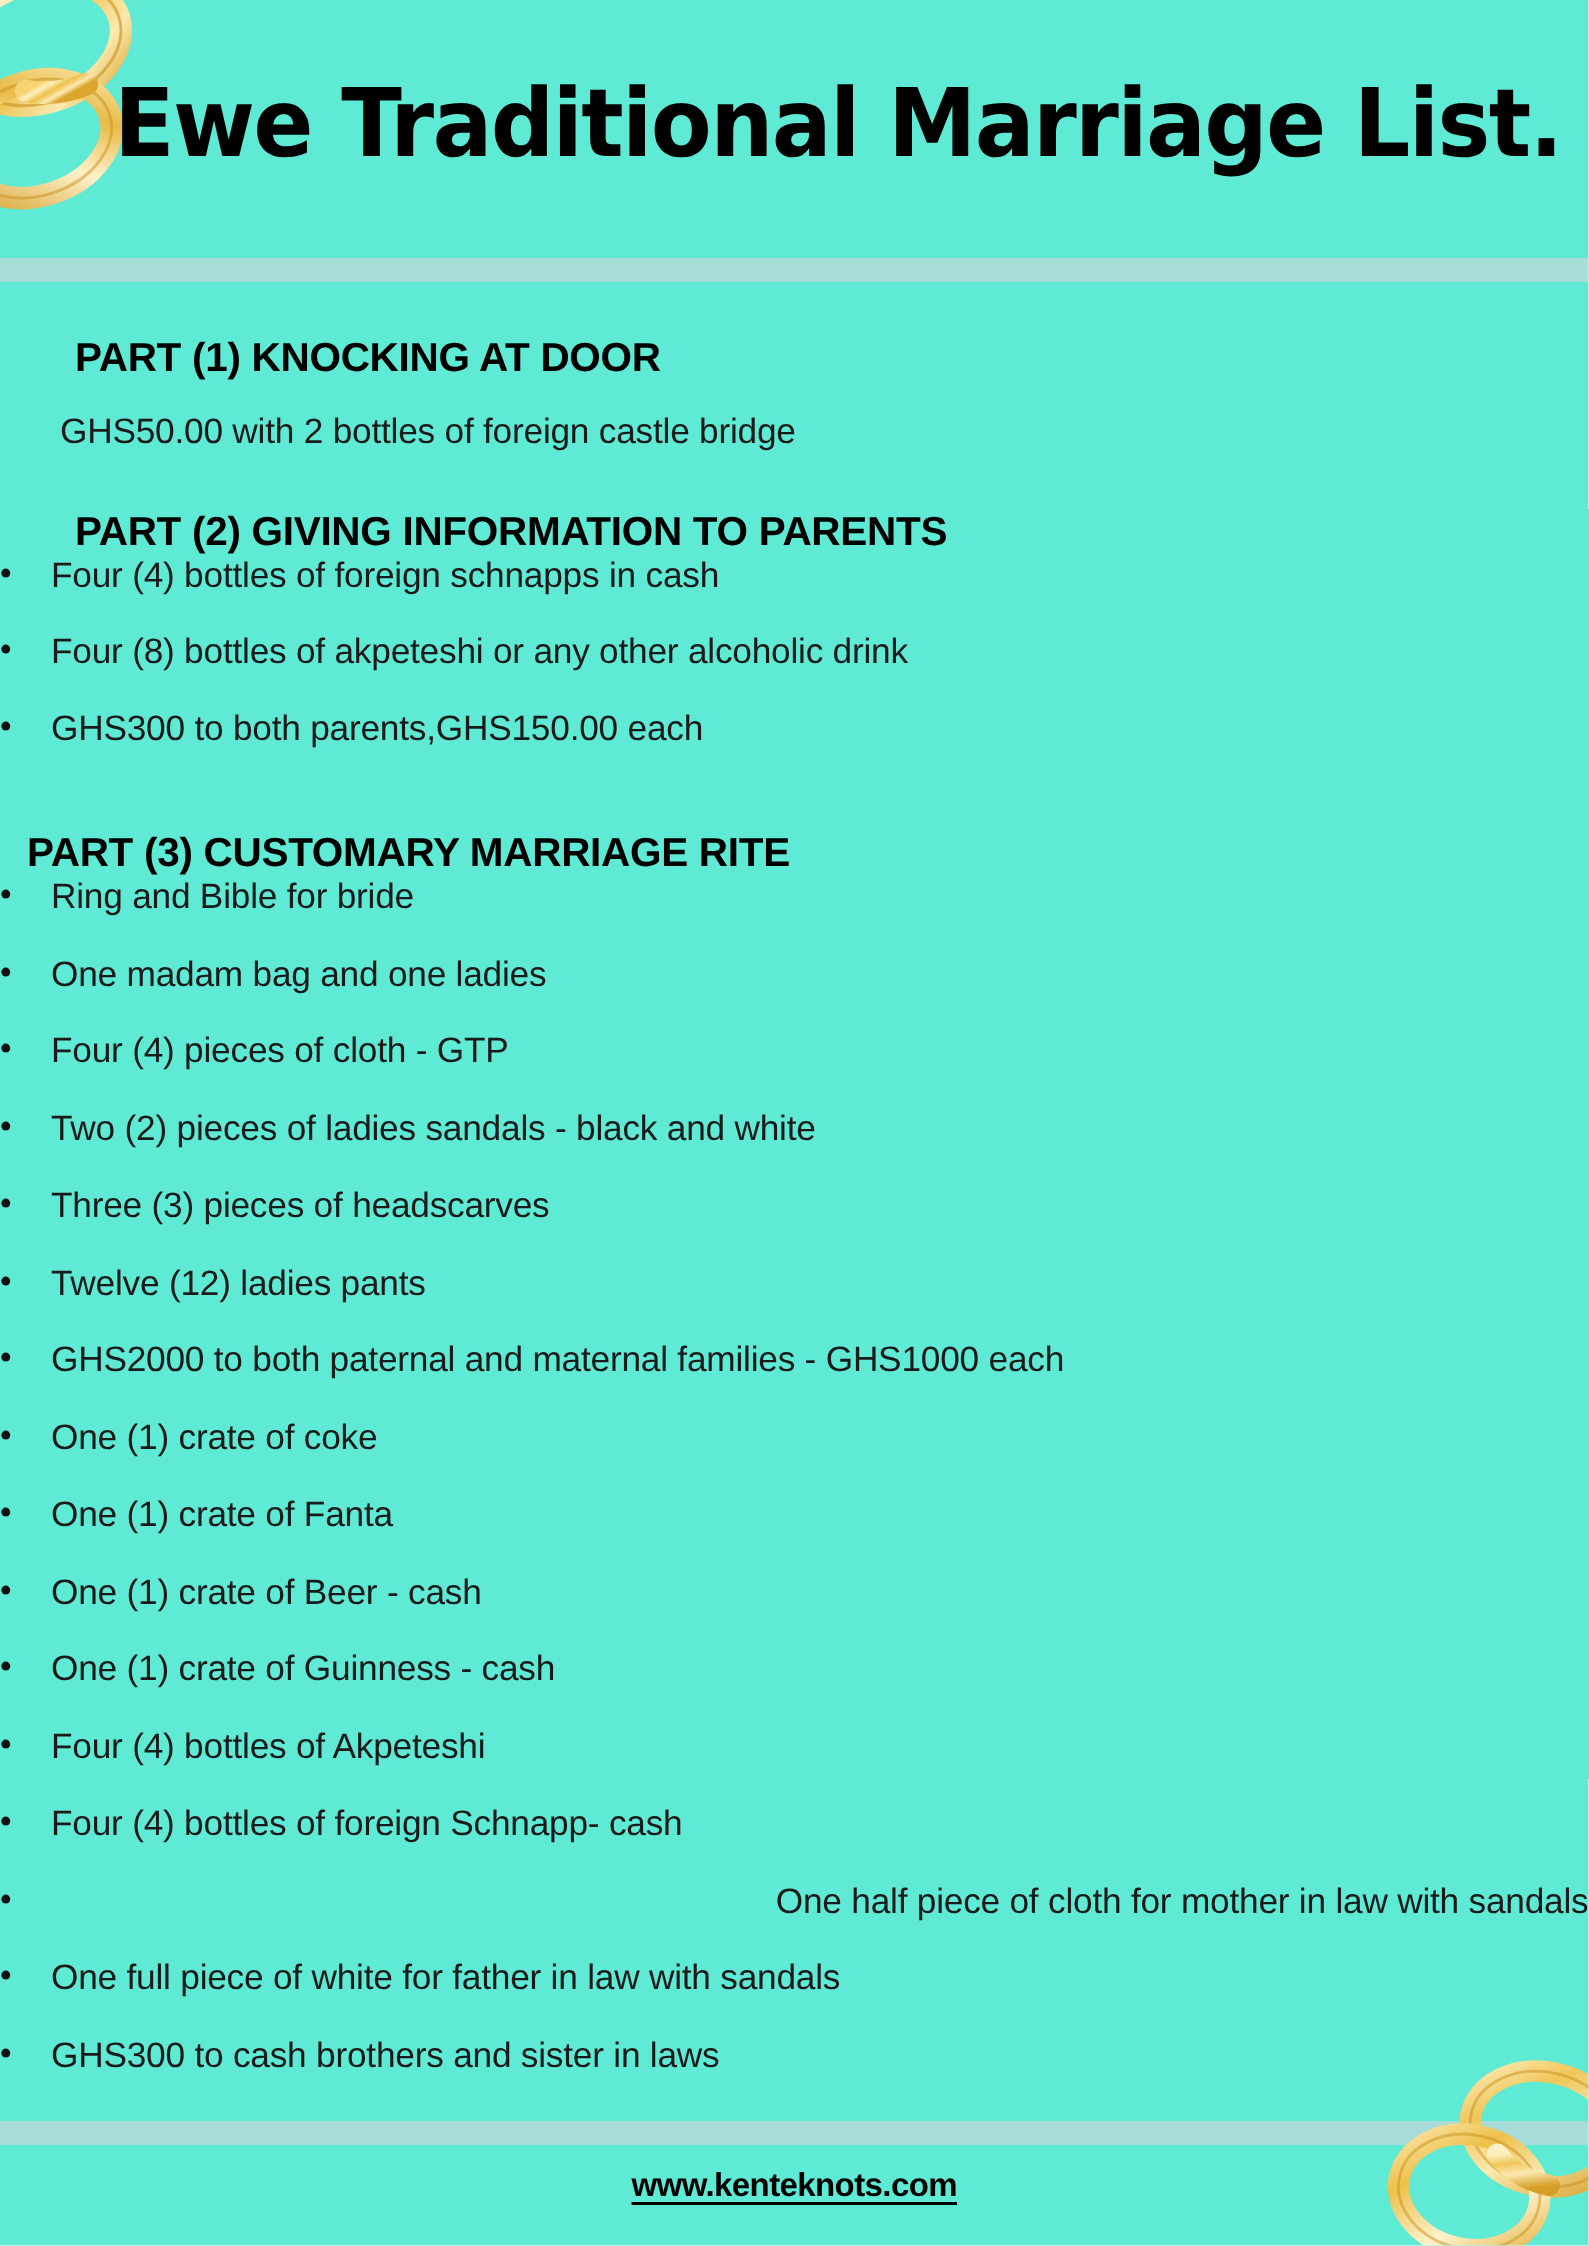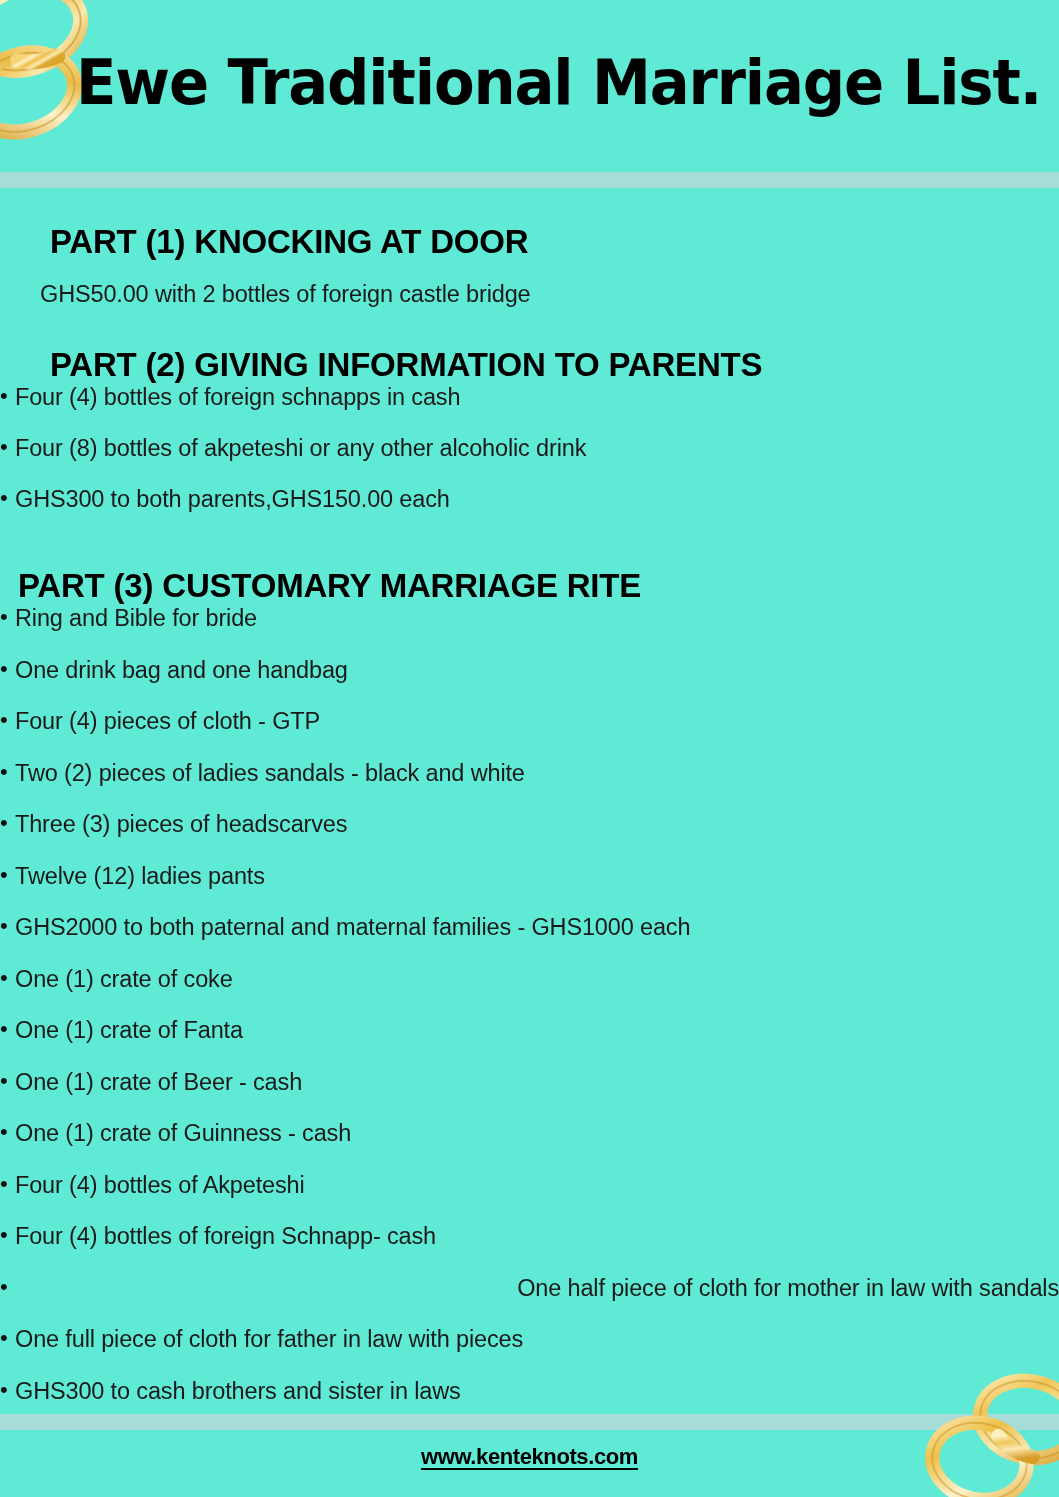--- a/index.html
+++ b/index.html
@@ -67,21 +67,21 @@
   
   .content {
     position: absolute;
     left: 0;
     top: 205px;
     width: 1059px;
   }
   .section { margin: 0; }
   .section-heading {
     margin: 0;
-    font-size: 33px;
+    font-size: 27px;
     font-weight: bold;
     color: #000000;
     letter-spacing: -0.2px;
     font-family: "Liberation Sans", sans-serif;
   }
   .plain-line {
     font-size: 23.5px;
     color: #1a1a1a;
     font-weight: 400;
     letter-spacing: -0.15px;
@@ -90,21 +90,21 @@
     list-style: none;
     margin: 0;
     padding: 0;
   }
   ul.bullets li {
     position: relative;
     font-size: 23.5px;
     color: #1a1a1a;
     font-weight: 400;
     letter-spacing: -0.15px;
-    padding-left: 15px;
+    padding-left: 34px;
   }
   ul.bullets li::before {
     content: "\2022";
     position: absolute;
     left: 0;
     top: -1px;
     font-size: 22px;
     color: #111111;
     line-height: inherit;
   }
@@ -184,34 +184,34 @@
         <li>Four (4) bottles of foreign schnapps in cash</li>
         <li> Four (8) bottles of akpeteshi or any other alcoholic drink</li>
         <li>GHS300 to both parents,GHS150.00 each</li>
       </ul>
     </div>
 
     <div class="section">
       <div class="section-heading sec3-heading">PART (3) CUSTOMARY MARRIAGE RITE</div>
       <ul class="bullets sec3-list">
         <li> Ring and Bible for bride</li>
-        <li>One drink bag and one handbag</li>
+        <li>One madam bag and one ladies</li>
         <li> Four (4) pieces of cloth - GTP</li>
         <li> Two (2) pieces of ladies sandals - black and white</li>
         <li>Three (3) pieces of headscarves</li>
         <li> Twelve (12) ladies pants</li>
         <li>GHS2000 to both paternal and maternal families - GHS1000 each</li>
         <li> One (1) crate of coke</li>
         <li>  One (1) crate of Fanta</li>
         <li>One (1) crate of Beer - cash</li>
         <li>One (1) crate of Guinness - cash</li>
         <li> Four (4) bottles of Akpeteshi</li>
         <li> Four (4) bottles of foreign Schnapp- cash</li>
         <li class="gap-before">One half piece of cloth for mother in law with sandals</li>
-        <li> One full piece of cloth for father in law with pieces</li>
+        <li> One full piece of white for father in law with sandals</li>
         <li>  GHS300 to cash brothers and sister in laws</li>
       </ul>
     </div>
 
   </div>
 
   <div class="teal-bar bottom"></div>
 
   <svg class="rings-svg rings-bottom" viewBox="0 0 200 200">
     <defs>

